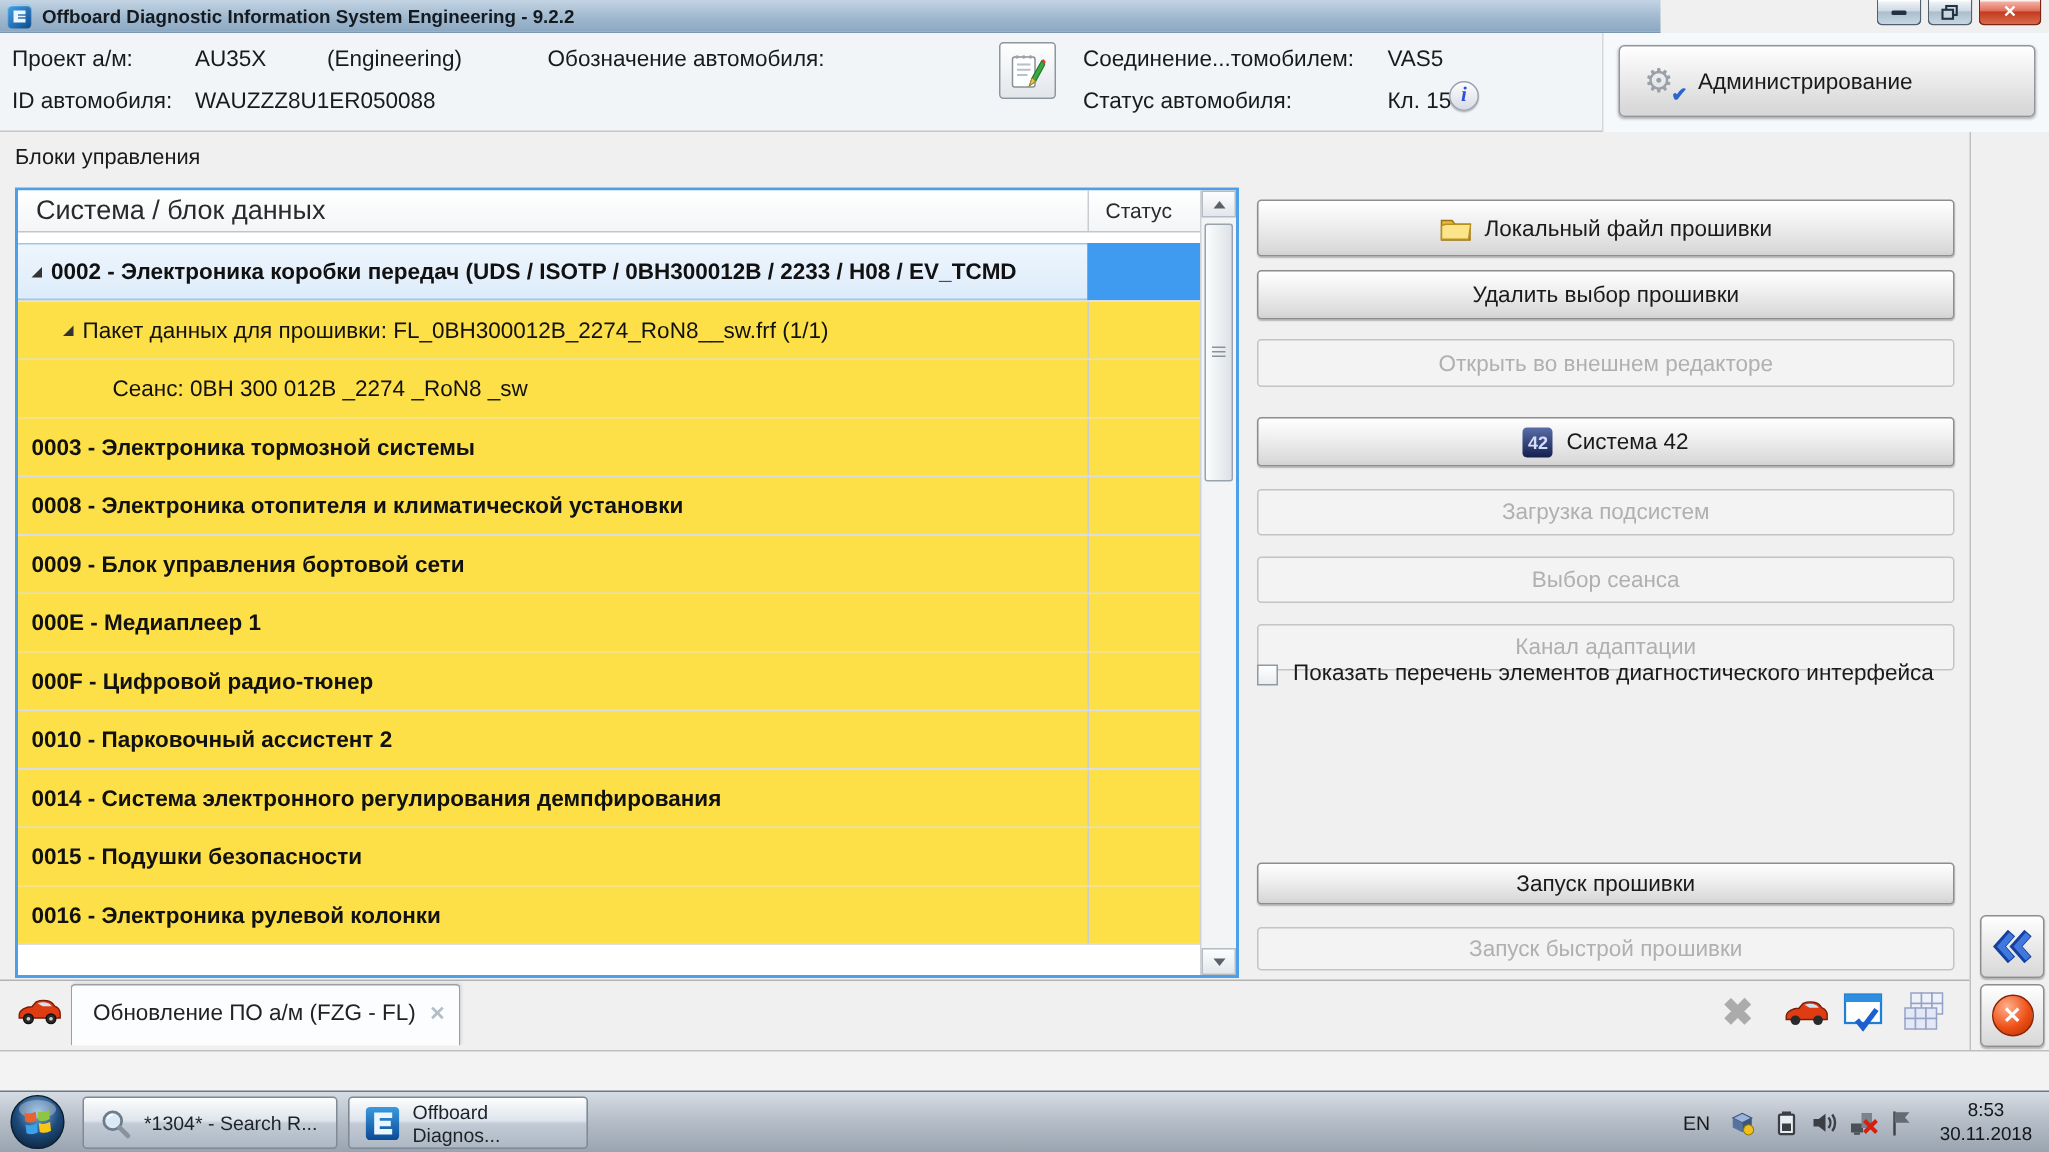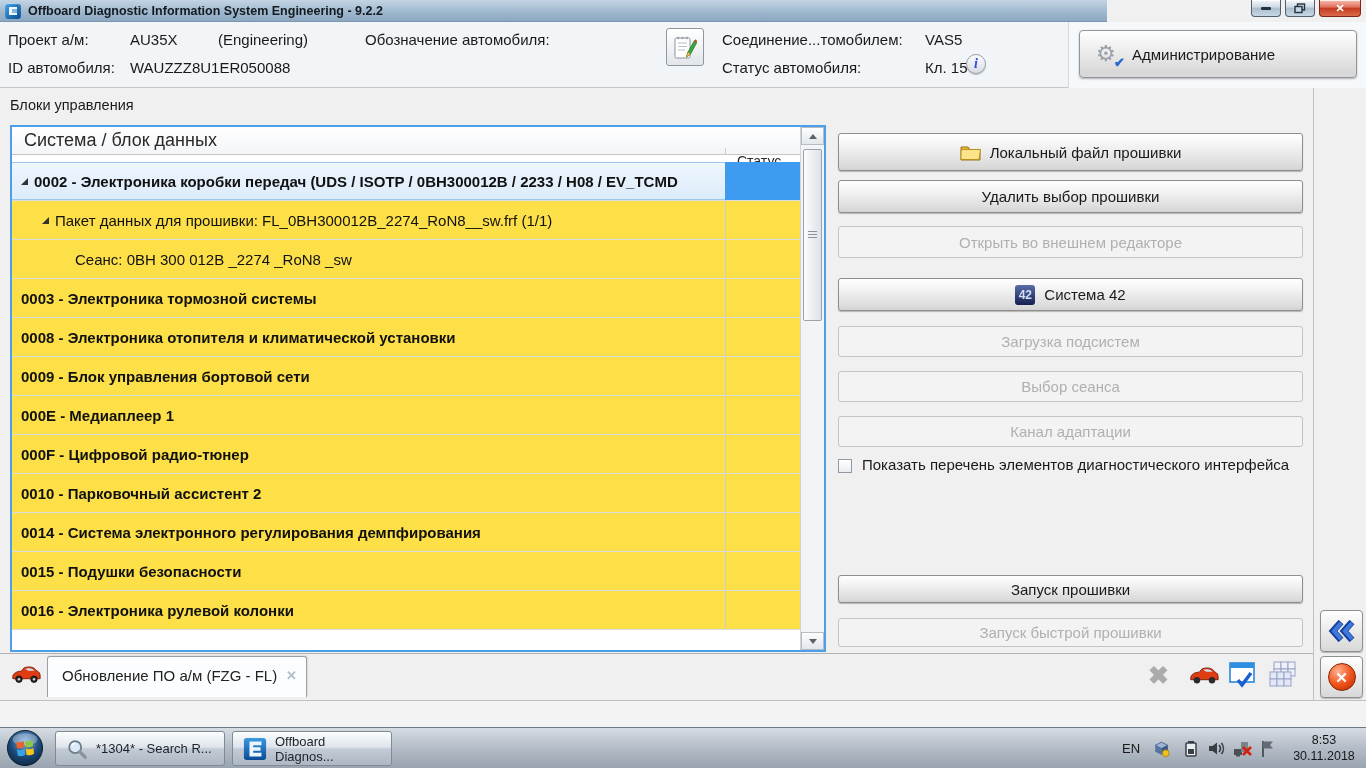--- a/index.html
+++ b/index.html
@@ -38,21 +38,21 @@
   .gear-wrap .gear{font-size:22px;color:#99a0a8;line-height:26px;}
   .gear-wrap .check{position:absolute;right:-3px;bottom:-3px;font-size:13px;color:#2a66cc;font-weight:700;}
   
   .content{position:absolute;left:0;top:88px;width:1366px;height:612px;background:#f0f0f0;}
   .section-title{position:absolute;left:10px;top:9px;font-size:14.5px;color:#1a1a1a;}
   
   .ecu-table{position:absolute;left:10px;top:37px;width:816px;height:527px;border:2px solid #4da0e8;background:#fff;}
   .thead{position:absolute;left:0;top:0;width:788px;height:28px;display:flex;
     background:linear-gradient(#ffffff,#f3f5f7);border-bottom:1px solid #c2c6cb;}
   .th-system{flex:0 0 713px;padding-left:12px;line-height:27px;font-size:18px;color:#2a2a2a;}
-  .th-status{flex:1;border-left:1px solid #c9cdd2;padding-left:11px;line-height:27px;font-size:14px;color:#2a2a2a;margin-top:21px;}
+  .th-status{flex:1;border-left:1px solid #c9cdd2;padding-left:11px;line-height:27px;font-size:14px;color:#2a2a2a;}
   .rows{position:absolute;left:0;top:35px;width:788px;height:495px;overflow:hidden;}
   .trow{display:flex;height:39px;border-bottom:1px solid #dadee2;background:#fde047;}
   .trow .cell-text{flex:0 0 713px;display:flex;align-items:center;overflow:hidden;white-space:nowrap;font-size:15px;color:#111;}
   .trow .cell-status{flex:1;border-left:1px solid #c9cdd2;}
   .trow.bold .cell-text{font-weight:700;}
   .trow.selected{background:linear-gradient(#eff6fd,#dcebfa);box-shadow:inset 0 1px 0 #9cc8ee, inset 0 -1px 0 #9cc8ee;}
   .trow.selected .cell-status{background:#3f9bf0;border-left-color:#3f9bf0;}
   .expander{width:0;height:0;border-bottom:7px solid #333;border-left:7px solid transparent;margin-right:6px;flex:0 0 auto;}
   .lvl0{padding-left:9px;} .lvl1{padding-left:30px;} .lvl2{padding-left:63px;}
   
@@ -68,21 +68,21 @@
     box-shadow:0 3px 0 #8a929b, 0 6px 0 #8a929b;}
   
   .btn{position:absolute;left:838px;width:465px;border:1px solid #8e8e8e;border-radius:3px;
     background:linear-gradient(#ffffff,#f0f0f0 40%,#dadada 90%,#d2d2d2);
     display:flex;align-items:center;justify-content:center;font-size:15px;color:#1a1a1a;
     box-shadow:0 1px 1px rgba(0,0,0,.25);cursor:default;}
   .btn.disabled{background:#f3f3f3;border-color:#c4c4c4;color:#b0b0b0;box-shadow:none;}
   .btn .ic{margin-right:9px;display:flex;align-items:center;}
   .sys42{width:20px;height:20px;border-radius:3px;background:linear-gradient(#5a6da8,#13204e);
     color:#d5ddfa;font-size:12px;font-weight:700;text-align:center;line-height:20px;margin-right:9px;}
-  .chk-row{position:absolute;left:838px;top:368px;display:flex;align-items:flex-end;}
+  .chk-row{position:absolute;left:838px;top:352px;display:flex;align-items:flex-end;}
   .chk-box{width:14px;height:14px;border:1px solid #8f9aa5;background:linear-gradient(#ffffff,#e9edf0);margin-right:10px;}
   .chk-label{font-size:15px;color:#1a1a1a;}
   .vsep{position:absolute;left:1313px;top:0;width:1px;height:612px;background:#c2c2c2;}
   
   .strip-btn{position:absolute;left:1320px;width:43px;height:42px;border:1px solid #8e8e8e;border-radius:4px;
     background:linear-gradient(#ffffff,#ececec 45%,#d8d8d8);box-shadow:0 1px 1px rgba(0,0,0,.25);
     display:flex;align-items:center;justify-content:center;}
   .redorb{width:28px;height:28px;border-radius:50%;
     background:radial-gradient(circle at 35% 28%, #ffb08e, #ee5118 55%, #b53000 95%);
     border:1px solid #8a2203;color:#fff;font-size:15px;font-weight:700;text-align:center;line-height:27px;}

